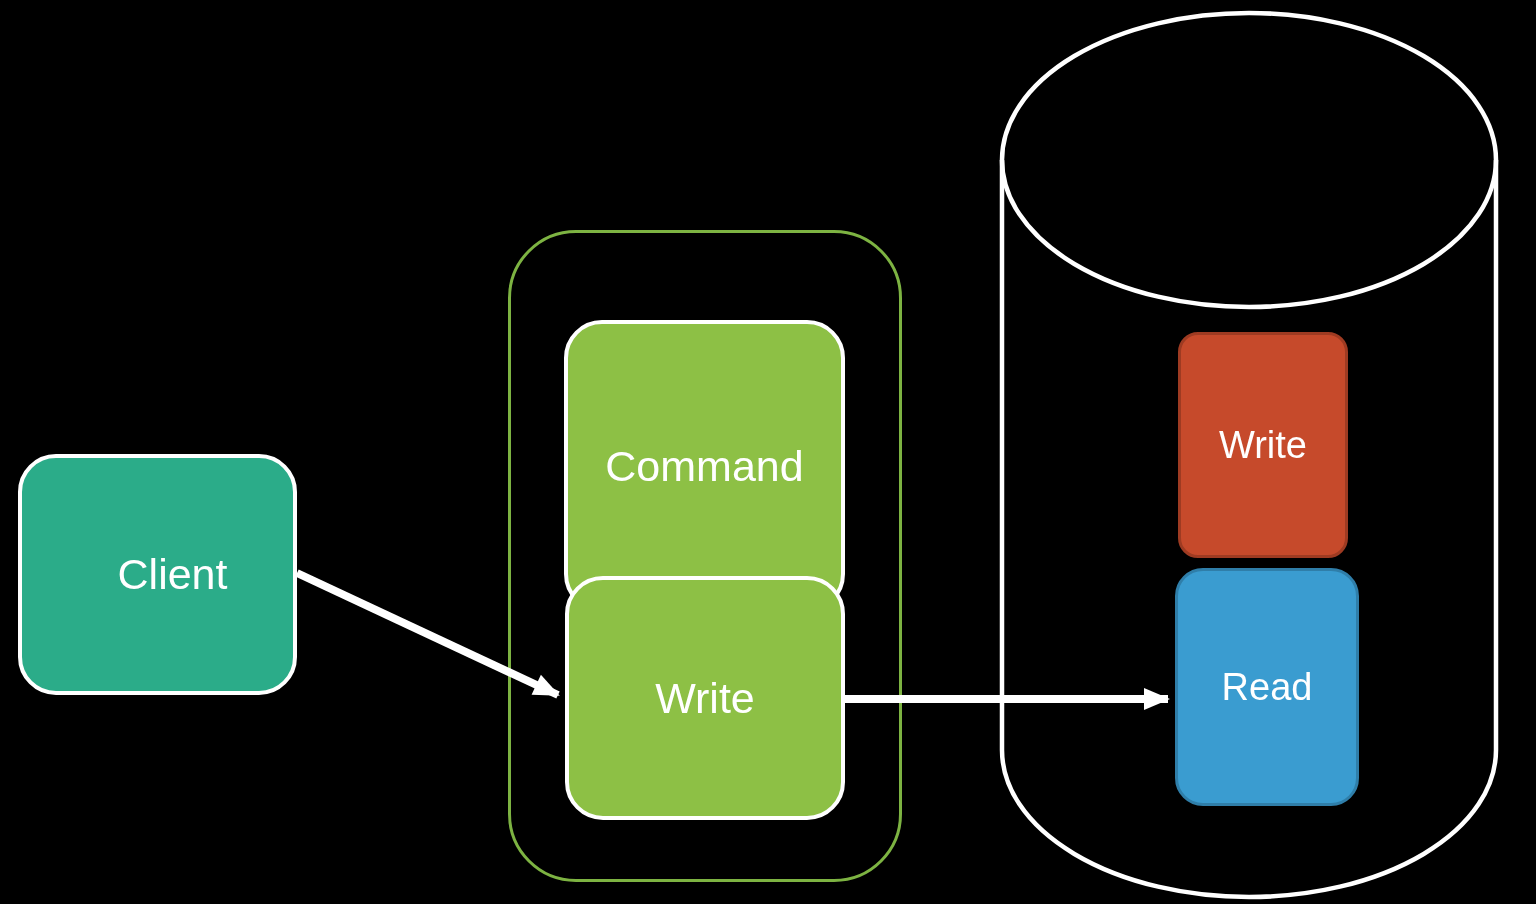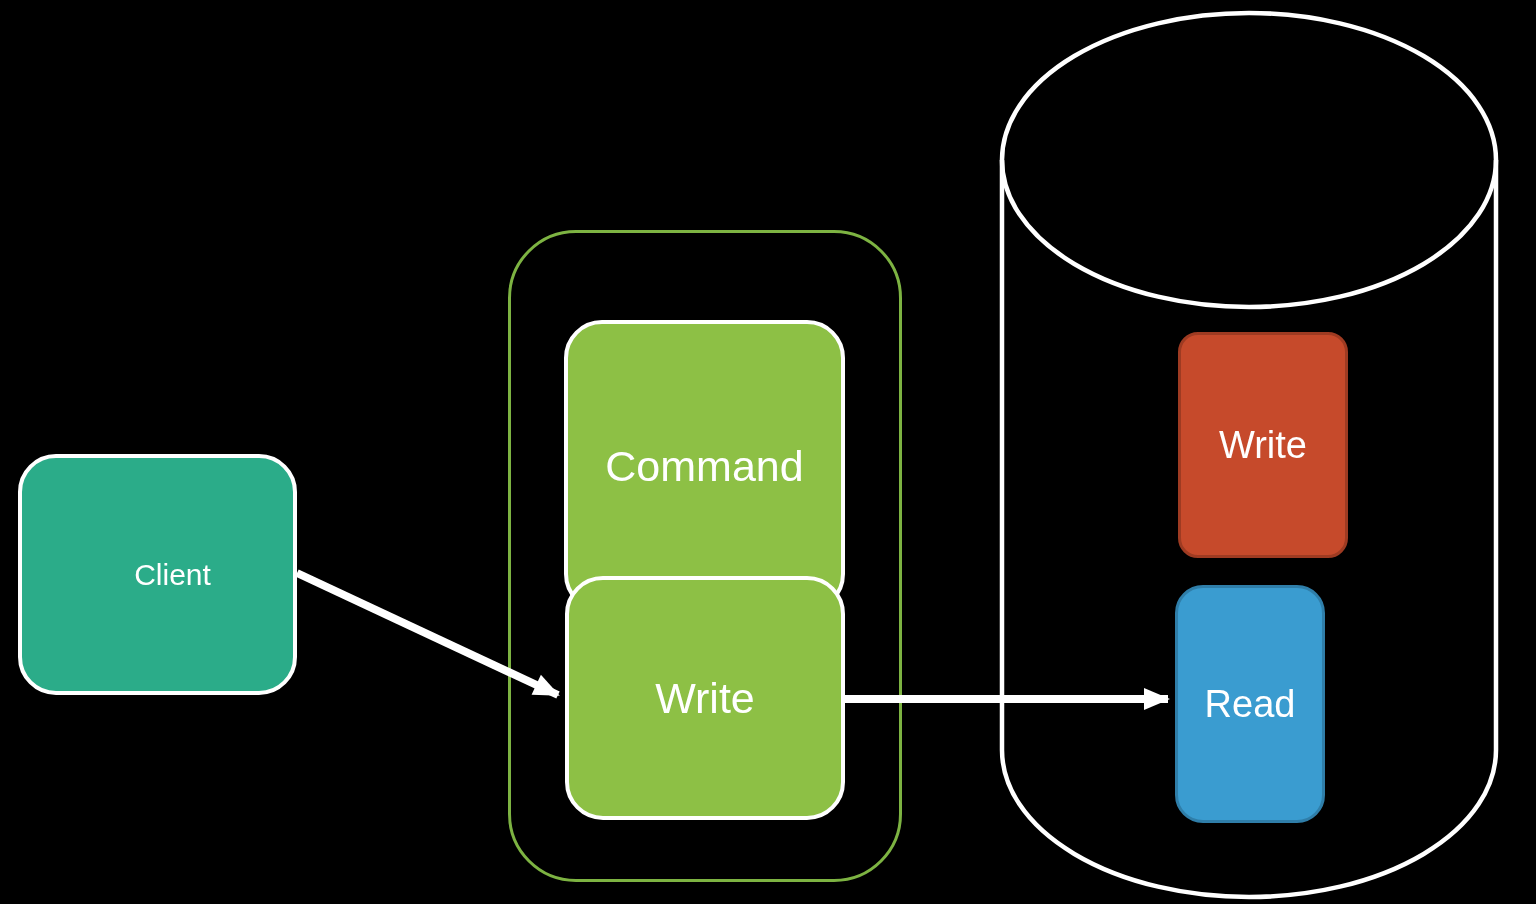--- a/index.html
+++ b/index.html
@@ -25,21 +25,21 @@
   }
   .node span {
     line-height: 1;
     white-space: nowrap;
   }
   .client {
     left: 18px; top: 454px; width: 279px; height: 241px;
     background: var(--client-fill, #2bac89);
     border: 4px solid var(--client-border, #fff);
     border-radius: 38px;
-    font-size: 30px;
+    font-size: 43px;
     padding-left: 30px;
   }
   .command {
     left: 564px; top: 320px; width: 281px; height: 292px;
     background: var(--command-fill, #8dc045);
     border: 4px solid var(--command-border, #fff);
     border-radius: 38px;
     font-size: 43px;
   }
   .query {
@@ -50,21 +50,21 @@
     font-size: 43px;
   }
   .write {
     left: 1178px; top: 332px; width: 170px; height: 226px;
     background: var(--write-fill, #c64a2b);
     border: 3px solid var(--write-border, #9e3b22);
     border-radius: 20px;
     font-size: 38px;
   }
   .read {
-    left: 1175px; top: 585px; width: 150px; height: 238px;
+    left: 1175px; top: 568px; width: 184px; height: 238px;
     background: var(--read-fill, #3a9cd0);
     border: 3px solid var(--read-border, #2f7ea9);
     border-radius: 28px;
     font-size: 38px;
   }
   .group-border {
     position: absolute;
     left: 508px; top: 230px; width: 394px; height: 652px;
     box-sizing: border-box;
     border: 3px solid var(--group-border, #7db342);

